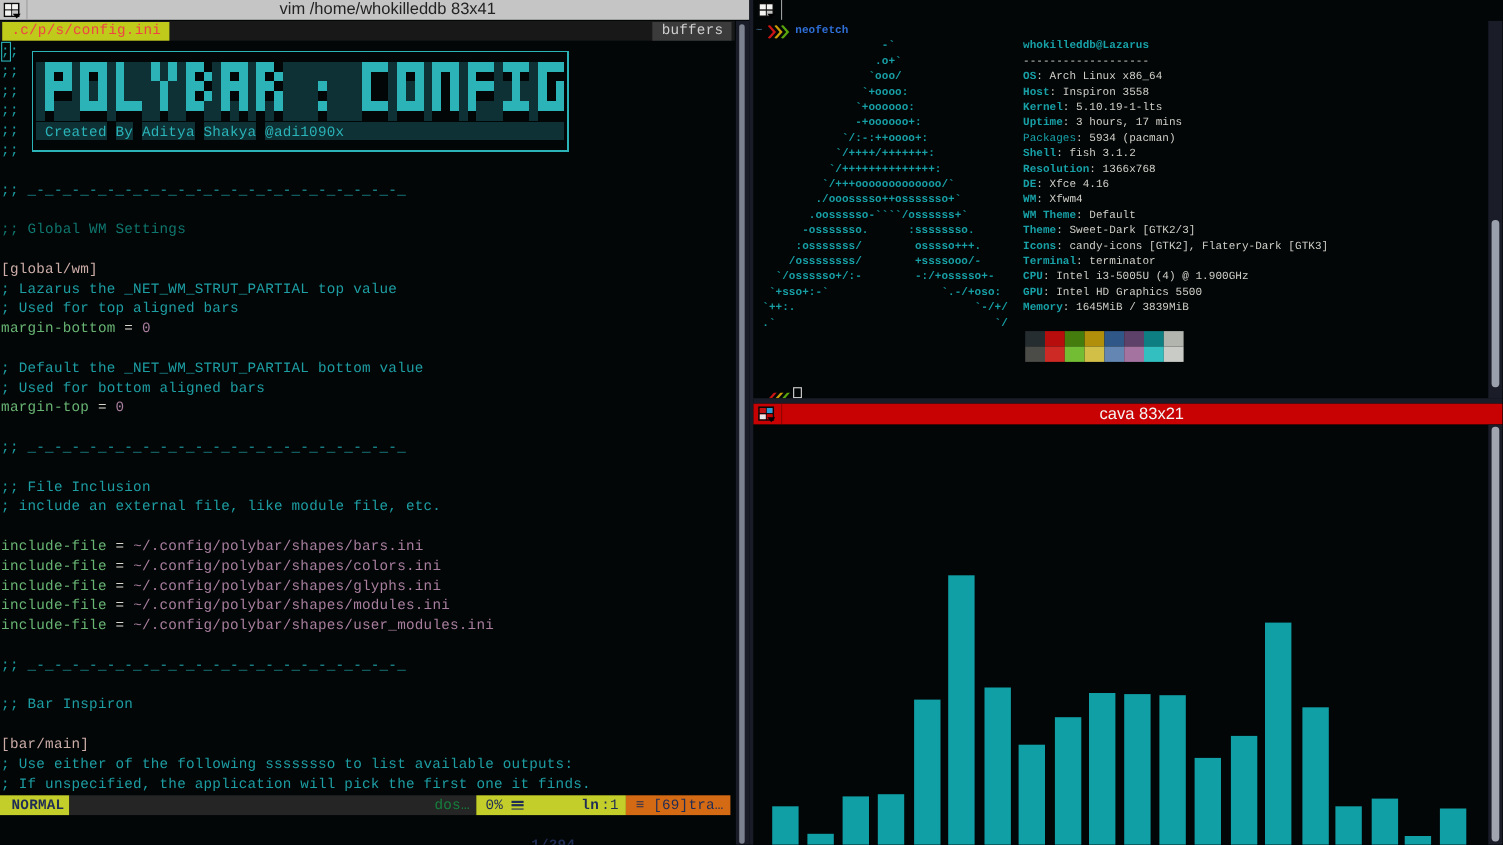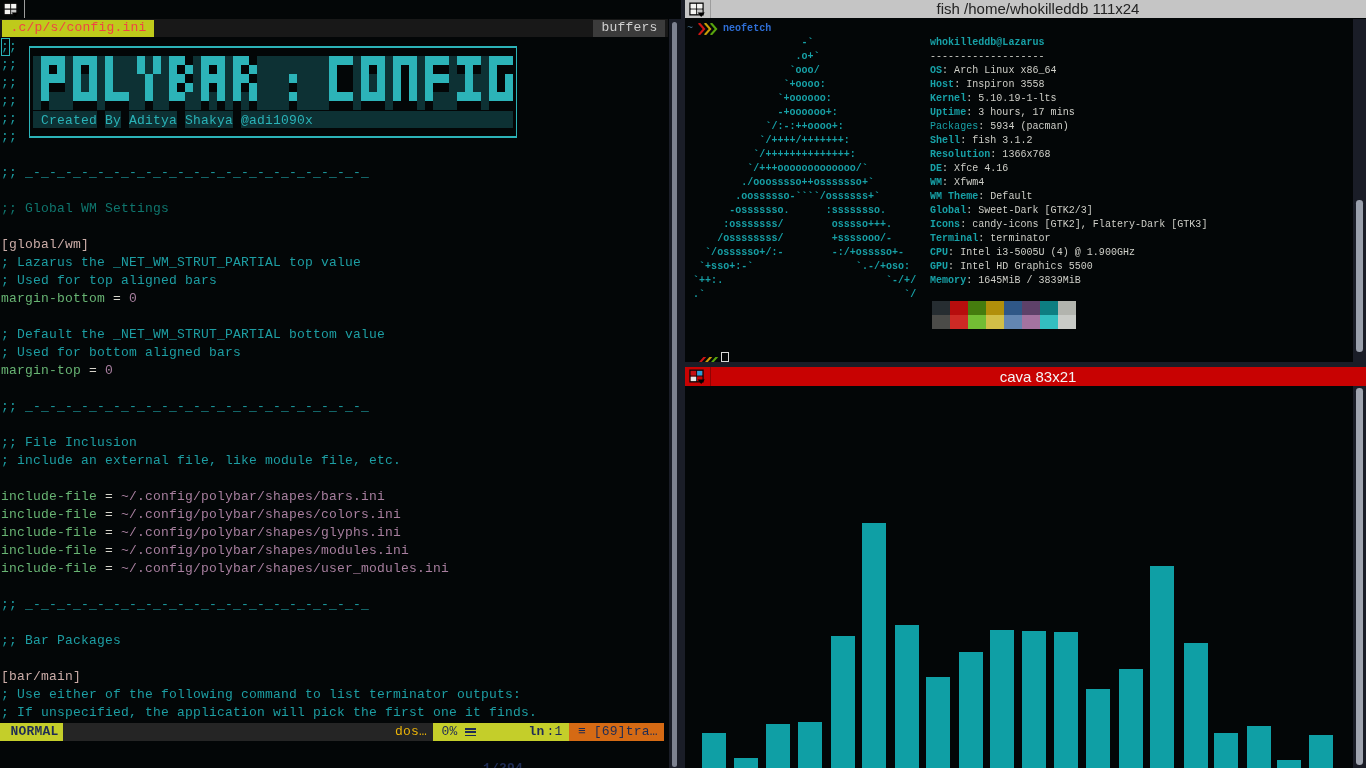--- a/index.html
+++ b/index.html
@@ -7,20 +7,23 @@
 pre{font-family:"Liberation Mono",monospace;position:absolute;margin:0}
 .vt{font-size:13px;line-height:18px;letter-spacing:0.2px}
 .ft{font-size:10px;line-height:14px;letter-spacing:0.03px}
 .tb{position:absolute;top:0;height:18px;background:#c5c5c5;color:#232323;font-size:15px;line-height:18.5px;text-align:center}
 </style></head>
 <body>
 
 <div class="abs" style="left:681px;top:0;width:4px;height:768px;background:#1a1d27"></div>
 
 <div class="abs" style="left:0;top:0;width:681px;height:768px;background:#030607">
+  <div class="tb" style="left:0;width:681px">
+      <span style="position:absolute;left:24px;right:0;top:0">vim /home/whokilleddb 83x41</span>
+    </div>
   <div class="abs" style="left:24px;top:0;width:1px;height:18px;background:#9d9d9d"></div>
   <svg style="position:absolute;left:3px;top:2px" width="20" height="17" viewBox="0 0 20 17">
 <rect x="1" y="1.2" width="13" height="11.6" fill="none" stroke="#0a0a0a" stroke-width="1.4"></rect>
 <line x1="7.5" y1="1.2" x2="7.5" y2="12.8" stroke="#0a0a0a" stroke-width="1.3"></line>
 <line x1="1" y1="6.9" x2="14" y2="6.9" stroke="#0a0a0a" stroke-width="1.3"></line>
 <rect x="1.7" y="1.9" width="5.5" height="4.6" fill="#f3f3f1"></rect>
 <rect x="8.1" y="1.9" width="5.2" height="4.6" fill="#f3f3f1"></rect>
 <rect x="1.7" y="7.7" width="5.5" height="4.4" fill="#f3f3f1"></rect>
 <rect x="8.1" y="7.7" width="5.2" height="4.4" fill="#c5c5c5"></rect>
 <path d="M8.6,10.4 L15.8,10.4 L12.2,14.9 z" fill="#000"></path>
@@ -58,24 +61,24 @@
 <span style="color:#1d9ea3">; include an external file, like module file, etc.</span>
 
 <span style="color:#68b473">include-file</span><span style="color:#d6d4cb"> = </span><span style="color:#a87f9f">~/.config/polybar/shapes/bars.ini</span>
 <span style="color:#68b473">include-file</span><span style="color:#d6d4cb"> = </span><span style="color:#a87f9f">~/.config/polybar/shapes/colors.ini</span>
 <span style="color:#68b473">include-file</span><span style="color:#d6d4cb"> = </span><span style="color:#a87f9f">~/.config/polybar/shapes/glyphs.ini</span>
 <span style="color:#68b473">include-file</span><span style="color:#d6d4cb"> = </span><span style="color:#a87f9f">~/.config/polybar/shapes/modules.ini</span>
 <span style="color:#68b473">include-file</span><span style="color:#d6d4cb"> = </span><span style="color:#a87f9f">~/.config/polybar/shapes/user_modules.ini</span>
 
 <span style="color:#1d9ea3">;; _-_-_-_-_-_-_-_-_-_-_-_-_-_-_-_-_-_-_-_-_-_</span>
 
-<span style="color:#1d9ea3">;; Bar Packages</span>
+<span style="color:#1d9ea3">;; Bar Inspiron</span>
 
 <span style="color:#ccada8">[bar/main]</span>
-<span style="color:#1d9ea3">; Use either of the following command to list terminator outputs:</span>
+<span style="color:#1d9ea3">; Use either of the following ssssssso to list available outputs:</span>
 <span style="color:#1d9ea3">; If unspecified, the application will pick the first one it finds.</span></pre>
   <svg style="position:absolute;left:0;top:0;width:683px;height:150px" viewBox="0 0 683 150">
 <g shape-rendering="crispEdges">
 <rect x="29.5" y="46.8" width="487" height="90.4" fill="none" stroke="#2cb3b8" stroke-width="1.6"></rect>
 <rect x="33" y="56" width="8" height="9" fill="#0d3134"></rect>
 <rect x="41" y="56" width="24" height="9" fill="#2cb3b8"></rect>
 <rect x="65" y="56" width="8" height="9" fill="#0d3134"></rect>
 <rect x="73" y="56" width="24" height="9" fill="#2cb3b8"></rect>
 <rect x="97" y="56" width="8" height="9" fill="#0d3134"></rect>
 <rect x="105" y="56" width="8" height="9" fill="#2cb3b8"></rect>
@@ -266,41 +269,38 @@
 <text x="129.0" y="123.5" font-family="Liberation Mono" font-size="13" letter-spacing="0.2" fill="#2ab3b8">Aditya</text>
 <text x="185.0" y="123.5" font-family="Liberation Mono" font-size="13" letter-spacing="0.2" fill="#2ab3b8">Shakya</text>
 <text x="241.0" y="123.5" font-family="Liberation Mono" font-size="13" letter-spacing="0.2" fill="#2ab3b8">@adi1090x</text>
 </svg>
 
   <div class="abs" style="left:0.5px;top:38px;width:9px;height:18px;border:1.5px solid #2ab3b8"></div>
 
   <div class="abs" style="left:0;top:723px;width:62.5px;height:18px;background:#c4ce2a"></div>
   <pre class="vt" style="left:10.5px;top:723px;color:#1f2c55;font-weight:bold">NORMAL</pre>
   <div class="abs" style="left:62.5px;top:723px;width:370.4px;height:18px;background:#252525"></div>
-  <pre class="vt" style="left:395px;top:723px;color:#eab308">dos…</pre>
+  <pre class="vt" style="left:395px;top:723px;color:#15803d">dos…</pre>
   <div class="abs" style="left:432.9px;top:723px;width:136.5px;height:18px;background:#c4ce2a"></div>
   <pre class="vt" style="left:441.4px;top:723px;color:#1f2c55">0%</pre>
   <div class="abs" style="left:464.6px;top:727.8px;width:11px;height:1.8px;background:#1f2c55"></div>
   <div class="abs" style="left:464.6px;top:731.2px;width:11px;height:1.8px;background:#1f2c55"></div>
   <div class="abs" style="left:464.6px;top:734.6px;width:11px;height:1.8px;background:#1f2c55"></div>
   <pre class="vt" style="left:482.9px;top:760px;color:#1f2c55;font-weight:bold">1/294</pre>
   <pre class="vt" style="left:528.5px;top:723px;color:#1f2c55;font-weight:bold">ln</pre>
   <pre class="vt" style="left:546.5px;top:723px;color:#1f2c55">:1</pre>
   <div class="abs" style="left:569.4px;top:723px;width:95.1px;height:18px;background:#d56a14"></div>
   <pre class="vt" style="left:578px;top:723px;color:#1f2c55">≡</pre>
   <pre class="vt" style="left:593.8px;top:723px;color:#1f2c55">[69]tra…</pre>
 
   <div class="abs" style="left:668.5px;top:18.5px;width:12.5px;height:749.5px;background:#1a1d27"></div>
   <div class="abs" style="left:671.9px;top:21.5px;width:5.6px;height:745px;background:#7d8290;border-radius:3px"></div>
 </div>
 
 <div class="abs" style="left:685px;top:0;width:681px;height:362px;background:#030607">
-  <div class="tb" style="left:0;width:681px">
-      <span style="position:absolute;left:25px;right:0;top:0">fish /home/whokilleddb 111x24</span>
-    </div>
   <div class="abs" style="left:24.5px;top:0;width:1px;height:18px;background:#9d9d9d"></div>
   <svg style="position:absolute;left:4px;top:2px" width="20" height="17" viewBox="0 0 20 17">
 <rect x="1" y="1.2" width="13" height="11.6" fill="none" stroke="#0a0a0a" stroke-width="1.4"></rect>
 <line x1="7.5" y1="1.2" x2="7.5" y2="12.8" stroke="#0a0a0a" stroke-width="1.3"></line>
 <line x1="1" y1="6.9" x2="14" y2="6.9" stroke="#0a0a0a" stroke-width="1.3"></line>
 <rect x="1.7" y="1.9" width="5.5" height="4.6" fill="#f3f3f1"></rect>
 <rect x="8.1" y="1.9" width="5.2" height="4.6" fill="#f3f3f1"></rect>
 <rect x="1.7" y="7.7" width="5.5" height="4.4" fill="#f3f3f1"></rect>
 <rect x="8.1" y="7.7" width="5.2" height="4.4" fill="#c5c5c5"></rect>
 <path d="M8.6,10.4 L15.8,10.4 L12.2,14.9 z" fill="#000"></path>
@@ -338,21 +338,21 @@
 <span style="color:#17a1a7;font-weight:bold">OS</span><span style="color:#cfcfc8">: Arch Linux x86_64</span>
 <span style="color:#17a1a7;font-weight:bold">Host</span><span style="color:#cfcfc8">: Inspiron 3558</span>
 <span style="color:#17a1a7;font-weight:bold">Kernel</span><span style="color:#cfcfc8">: 5.10.19-1-lts</span>
 <span style="color:#17a1a7;font-weight:bold">Uptime</span><span style="color:#cfcfc8">: 3 hours, 17 mins</span>
 <span style="color:#17a1a7;font-weight:normal">Packages</span><span style="color:#cfcfc8">: 5934 (pacman)</span>
 <span style="color:#17a1a7;font-weight:bold">Shell</span><span style="color:#cfcfc8">: fish 3.1.2</span>
 <span style="color:#17a1a7;font-weight:bold">Resolution</span><span style="color:#cfcfc8">: 1366x768</span>
 <span style="color:#17a1a7;font-weight:bold">DE</span><span style="color:#cfcfc8">: Xfce 4.16</span>
 <span style="color:#17a1a7;font-weight:bold">WM</span><span style="color:#cfcfc8">: Xfwm4</span>
 <span style="color:#17a1a7;font-weight:bold">WM Theme</span><span style="color:#cfcfc8">: Default</span>
-<span style="color:#17a1a7;font-weight:bold">Global</span><span style="color:#cfcfc8">: Sweet-Dark [GTK2/3]</span>
+<span style="color:#17a1a7;font-weight:bold">Theme</span><span style="color:#cfcfc8">: Sweet-Dark [GTK2/3]</span>
 <span style="color:#17a1a7;font-weight:bold">Icons</span><span style="color:#cfcfc8">: candy-icons [GTK2], Flatery-Dark [GTK3]</span>
 <span style="color:#17a1a7;font-weight:bold">Terminal</span><span style="color:#cfcfc8">: terminator</span>
 <span style="color:#17a1a7;font-weight:bold">CPU</span><span style="color:#cfcfc8">: Intel i3-5005U (4) @ 1.900GHz</span>
 <span style="color:#17a1a7;font-weight:bold">GPU</span><span style="color:#cfcfc8">: Intel HD Graphics 5500</span>
 <span style="color:#17a1a7;font-weight:bold">Memory</span><span style="color:#cfcfc8">: 1645MiB / 3839MiB</span></pre>
 
   <svg class="abs" style="left:14px;top:356.8px" width="36" height="5" viewBox="0 0 36 5">
   <path d="M1.5,-5.5 l4.6,5.2 l-4.6,5.2" fill="none" stroke="#cc1414" stroke-width="2.1" stroke-linecap="square"></path>
 <path d="M7.5,-5.5 l4.6,5.2 l-4.6,5.2" fill="none" stroke="#c79c08" stroke-width="2.1" stroke-linecap="square"></path>
 <path d="M13.5,-5.5 l4.6,5.2 l-4.6,5.2" fill="none" stroke="#58a40d" stroke-width="2.1" stroke-linecap="square"></path>

